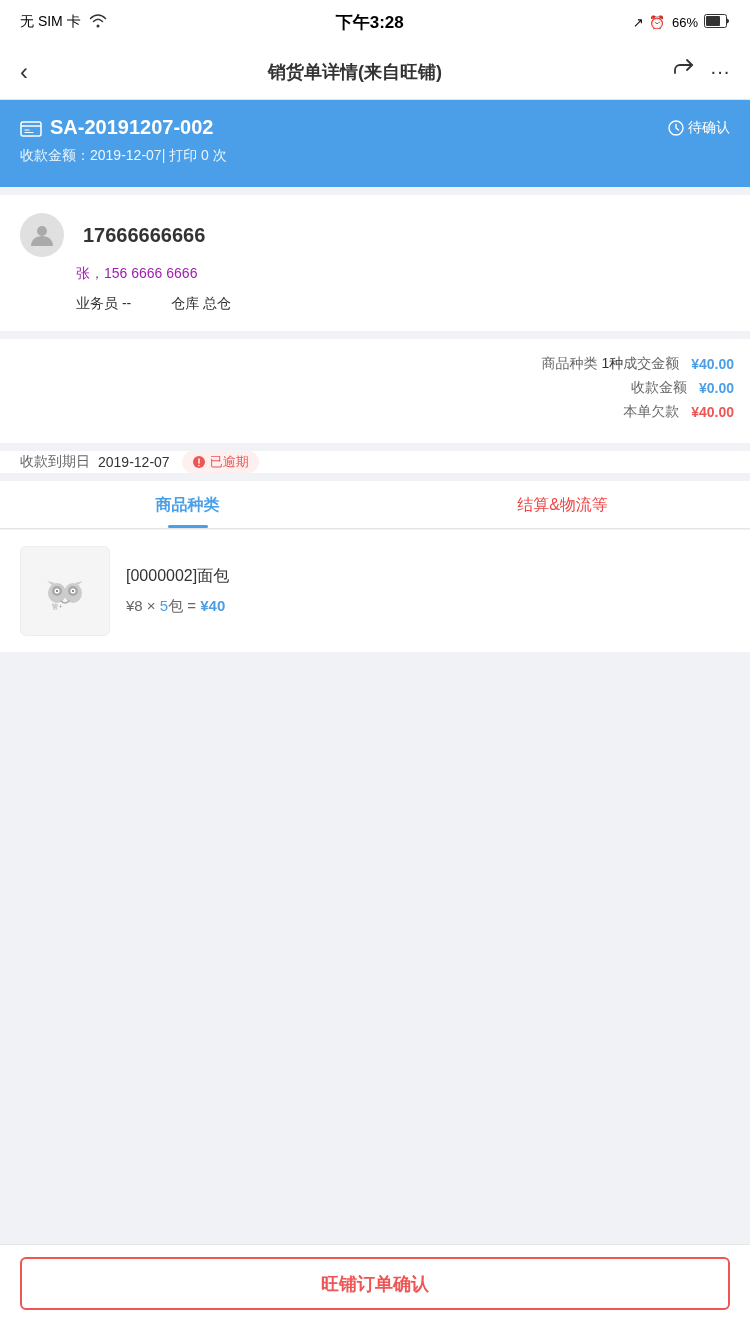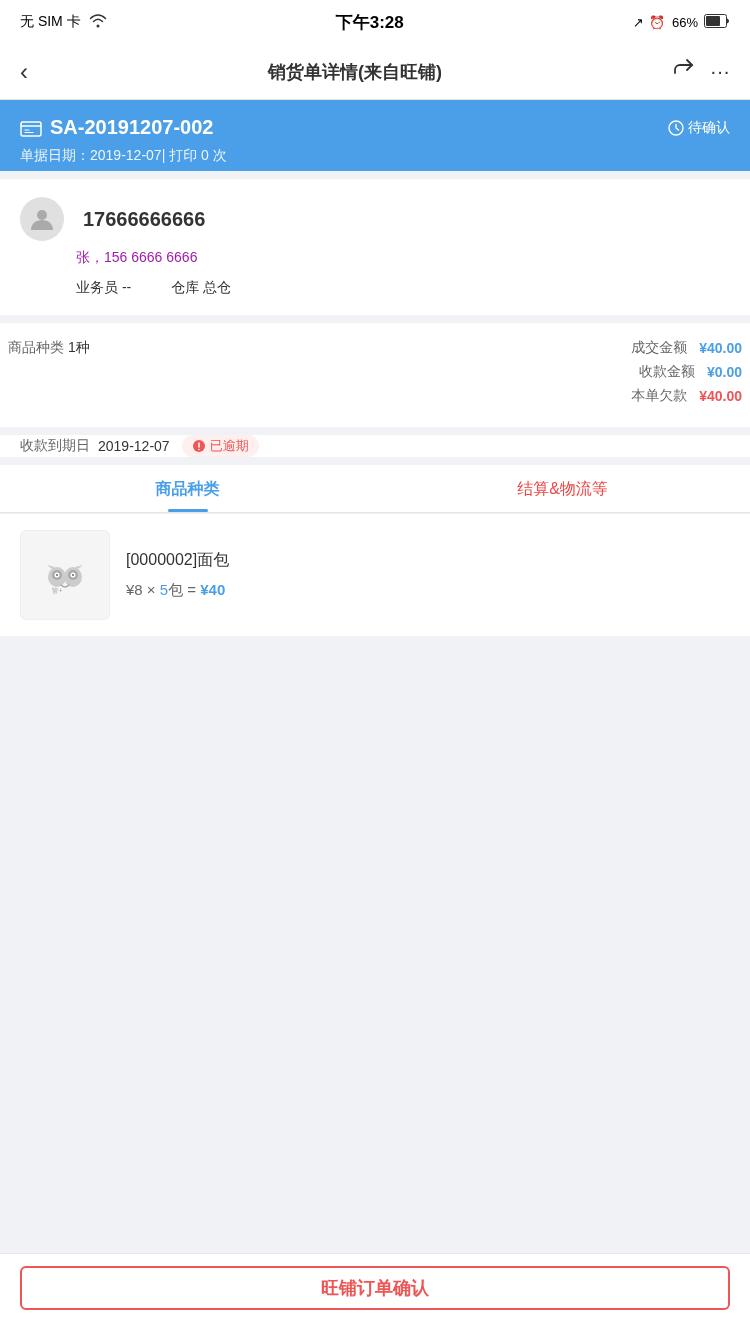--- a/index.html
+++ b/index.html
@@ -58,21 +58,21 @@
     }
     .nav-icon {
       font-size: 20px;
       color: #333;
       cursor: pointer;
     }
 
     
     .order-header {
       background: #4a9fe8;
-      padding: 16px 20px 6px;
+      padding: 16px 20px 22px;
     }
     .order-id-row {
       display: flex;
       justify-content: space-between;
       align-items: center;
       margin-bottom: 8px;
     }
     .order-id {
       font-size: 20px;
       font-weight: 700;
@@ -134,24 +134,24 @@
     }
     .meta-item {
       font-size: 14px;
       color: #666;
     }
     .meta-item span { color: #333; }
 
     
     .summary-section {
       background: #fff;
-      padding: 16px 8px;
+      padding: 16px 16px;
       margin-top: 8px;
       display: flex;
-      justify-content: space-between;
+      justify-content: flex-end;
       align-items: flex-start;
     }
     .summary-left { font-size: 14px; color: #666; }
     .summary-left .value { color: #333; }
     .summary-right { text-align: right; }
     .summary-row {
       display: flex;
       justify-content: flex-end;
       align-items: center;
       gap: 12px;
@@ -269,21 +269,21 @@
       position: fixed;
       bottom: 0;
       left: 0;
       width: 750px;
       background: #fff;
       padding: 12px 20px 24px;
       border-top: 1px solid #e5e5e5;
     }
     .confirm-button {
       width: 100%;
-      height: 44px;
+      height: 53px;
       border: 2px solid #e55;
       background: #fff;
       color: #e55;
       font-size: 18px;
       font-weight: 600;
       border-radius: 6px;
       cursor: pointer;
       display: flex;
       align-items: center;
       justify-content: center;
@@ -344,21 +344,21 @@
     </div>
     <div class="order-status">
       <svg width="16" height="16" viewBox="0 0 16 16" fill="none">
         <circle cx="8" cy="8" r="7" stroke="white" stroke-width="1.4"></circle>
         <path d="M8 4.5V8l2.5 2" stroke="white" stroke-width="1.4" stroke-linecap="round"></path>
       </svg>
       <span>待确认</span>
     </div>
   </div>
   <div class="order-date">
-    <span>单据日期：</span><span>2019-12-07</span><span>| 打印 0 次</span>
+    <span>收款金额：</span><span>2019-12-07</span><span>| 打印 0 次</span>
   </div>
 </div>
 
 <div class="customer-section">
   <div class="customer-row">
     <div class="avatar">
       <svg width="28" height="28" viewBox="0 0 28 28" fill="none">
         <circle cx="14" cy="10" r="5" fill="#aaa"></circle>
         <path d="M3 25c0-6 4.5-10 11-10s11 4 11 10" fill="#aaa"></path>
       </svg>

